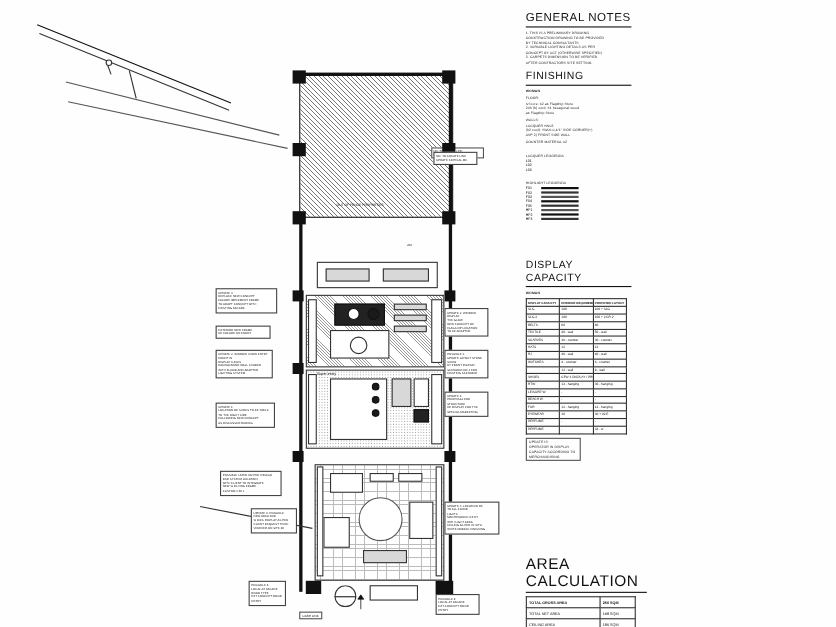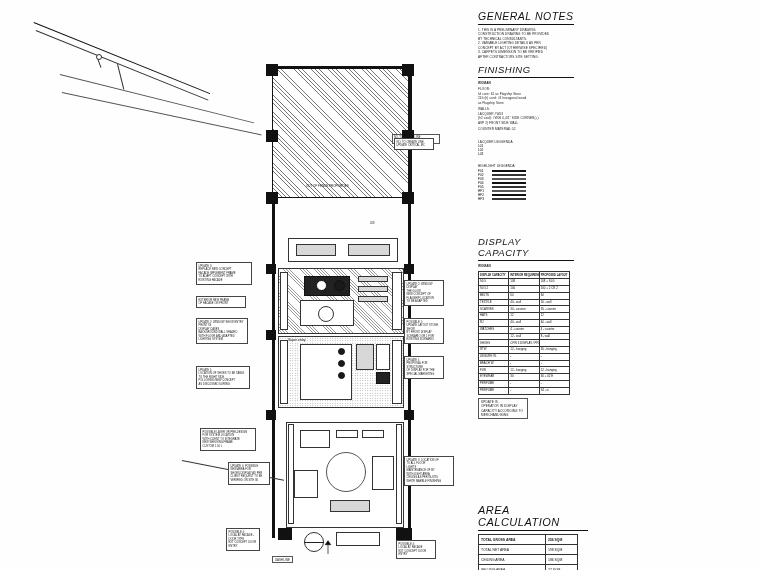--- a/index.html
+++ b/index.html
@@ -28,21 +28,20 @@
     top: 4px;
     width: 278px;
     height: 562px;
   }
   .sec-title {
     font-size: 11px;
     letter-spacing: 0.5px;
     color: #111;
     margin: 0 0 2px 0;
     font-weight: 400;
-    font-style: italic;
   }
   .rule {
     border: 0;
     border-top: 1px solid #111;
     margin: 1px 0 3px 0;
   }
   .tiny {
     font-size: 3.1px;
     line-height: 1.45;
     color: #222;
@@ -107,21 +106,21 @@
     font-size: 2.7px;
   }
 
   
   #area-calc {
     position: absolute;
     left: 0;
     top: 500px;
     width: 110px;
   }
-  #area-calc .sec-title { font-size: 11px; }
+  #area-calc .sec-title { font-size: 14px; }
   table.area {
     border-collapse: collapse;
     width: 100px;
     margin-top: 3px;
     font-size: 3.4px;
     table-layout: fixed;
   }
   table.area td {
     border: 0.5px solid #333;
     padding: 1px 2px;

